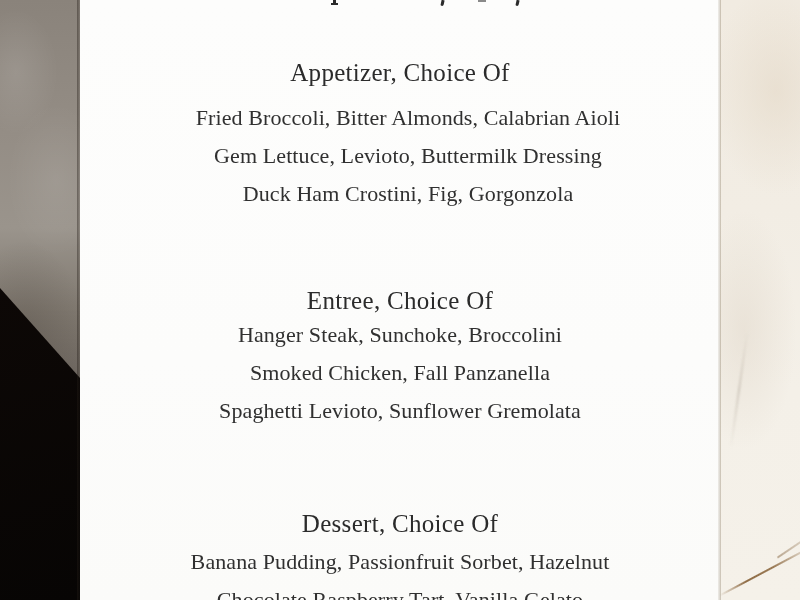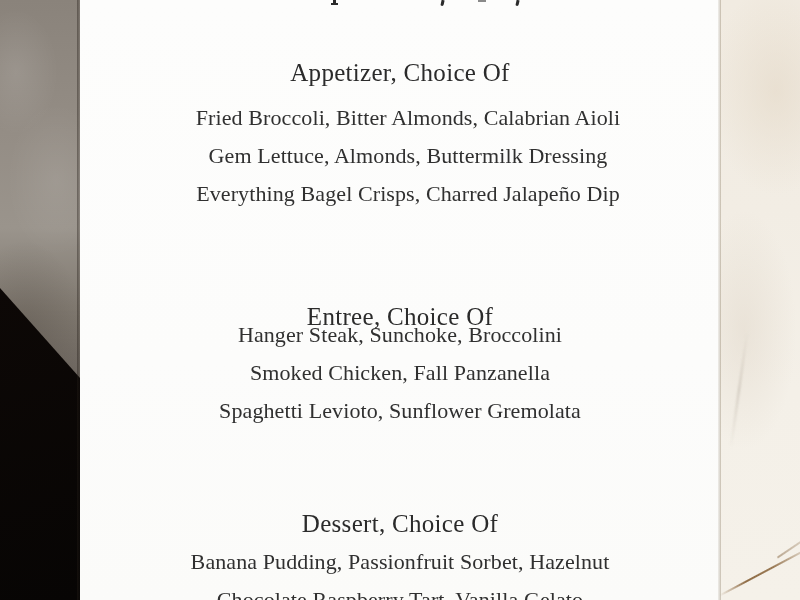--- a/index.html
+++ b/index.html
@@ -86,21 +86,21 @@
   
   .menu-section{position:absolute;left:0;width:640px;}
   .heading,.item{
     width:640px;text-align:center;line-height:38px;height:38px;
     color:var(--ink,#2b2b2b);white-space:nowrap;
   }
   .heading{font-size:25px;letter-spacing:.3px;}
   .item{font-size:22px;letter-spacing:.1px;color:#303030;}
   .sec-appetizer .heading{position:absolute;top:54px;}
   .sec-appetizer .items{position:absolute;top:99px;margin-left:8px;}
-  .sec-entree .heading{position:absolute;top:298px;}
+  .sec-entree .heading{position:absolute;top:282px;}
   .sec-entree .items{position:absolute;top:316px;}
   .sec-dessert .heading{position:absolute;top:505px;}
   .sec-dessert .items{position:absolute;top:543px;}
 </style>
 </head>
 <body>
 
 <div class="scene">
 
   <div class="marble-left">
@@ -112,22 +112,22 @@
 
     <div class="fragment frag-stem"></div>
     <div class="fragment frag-comma-1"></div>
     <div class="fragment frag-dash"></div>
     <div class="fragment frag-comma-2"></div>
 
     <div class="menu-section sec-appetizer">
       <div class="heading">Appetizer, Choice Of</div>
       <div class="items">
         <div class="item">Fried Broccoli, Bitter Almonds, Calabrian Aioli</div>
-        <div class="item">Gem Lettuce, Almonds, Buttermilk Dressing</div>
-        <div class="item">Everything Bagel Crisps, Charred Jalapeño Dip</div>
+        <div class="item">Gem Lettuce, Levioto, Buttermilk Dressing</div>
+        <div class="item">Duck Ham Crostini, Fig, Gorgonzola</div>
       </div>
     </div>
 
     <div class="menu-section sec-entree">
       <div class="heading">Entree, Choice Of</div>
       <div class="items">
         <div class="item">Hanger Steak, Sunchoke, Broccolini</div>
         <div class="item">Smoked Chicken, Fall Panzanella</div>
         <div class="item">Spaghetti Levioto, Sunflower Gremolata</div>
       </div>

